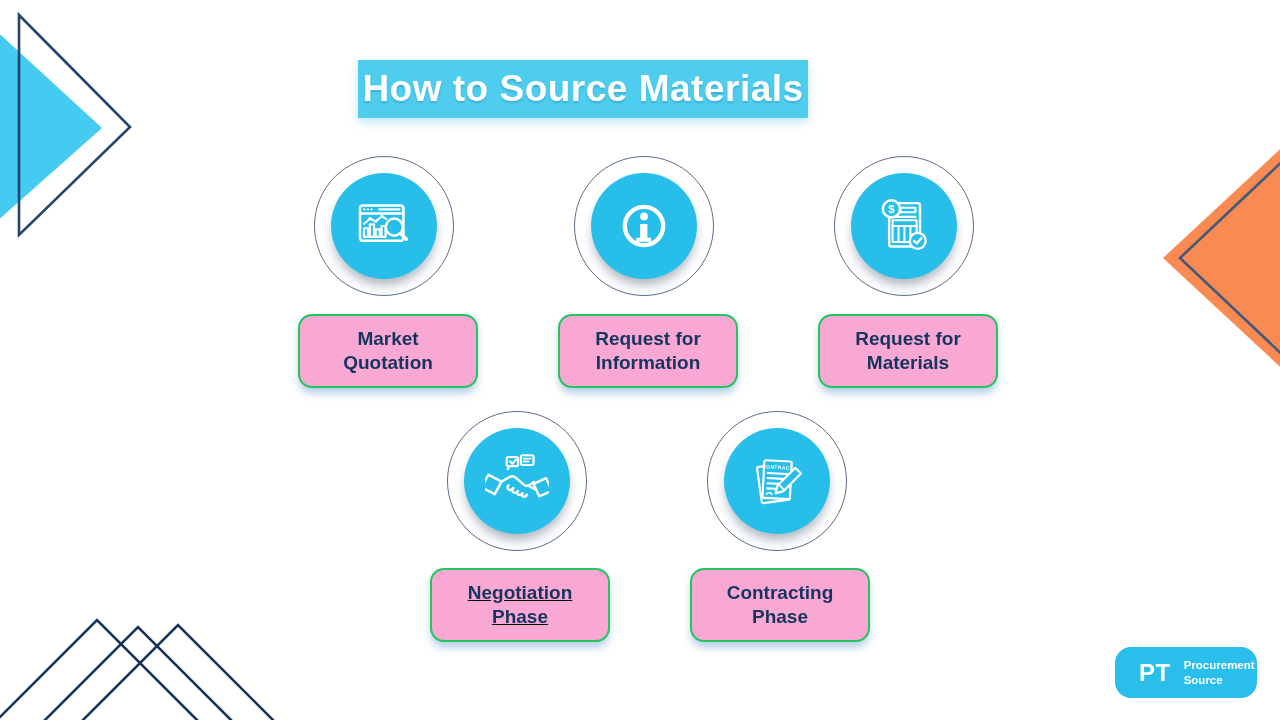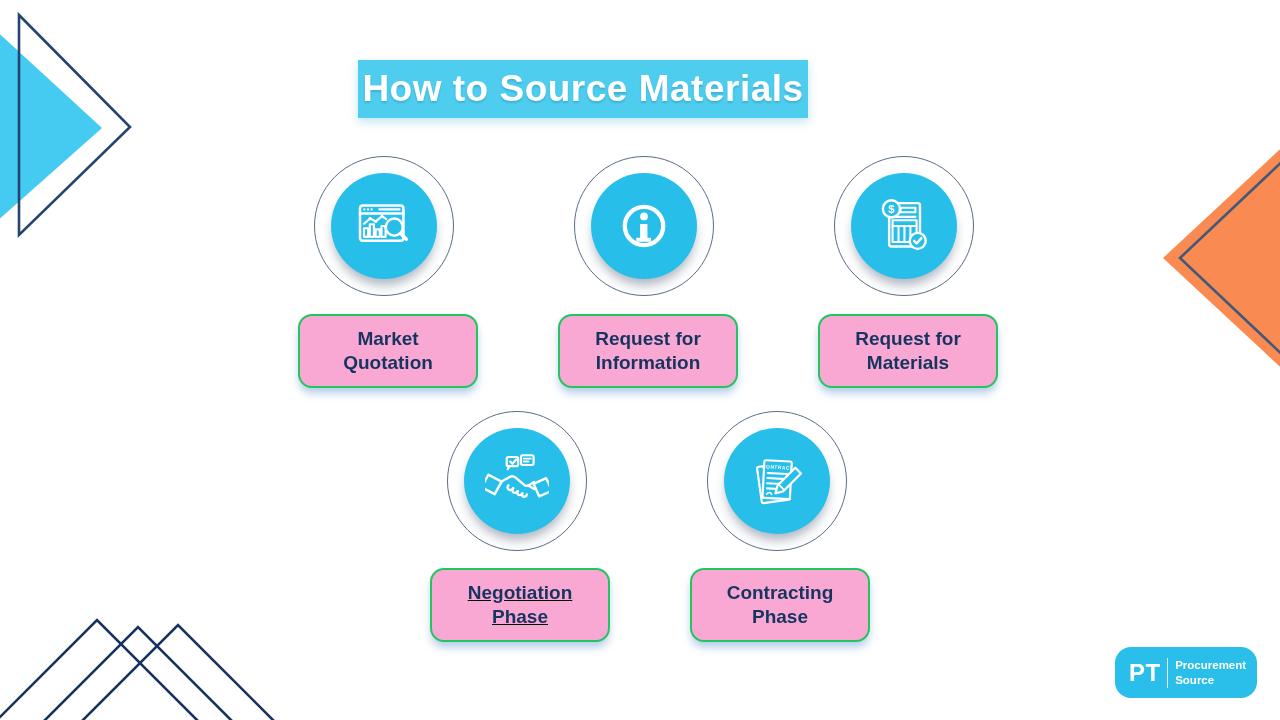--- a/index.html
+++ b/index.html
@@ -37,21 +37,21 @@
     display:flex;flex-direction:column;align-items:center;justify-content:center;
     box-shadow:0 6px 8px -1px rgba(125,170,215,.6);
   }
   .label-box .ln{
     color:#15345e;font-size:19px;font-weight:bold;line-height:1.28;text-align:center;
   }
   
   .logo{
     position:absolute;left:1115px;top:647px;width:142px;height:51px;z-index:2;
     background:#29bfea;border-radius:16px;display:flex;align-items:center;
-    padding:0;box-sizing:border-box;
+    padding:10px;box-sizing:border-box;
   }
   .logo .pt{
     color:#ffffff;font-size:24px;font-weight:800;margin-left:14px;letter-spacing:.5px;
   }
   .logo .div{
     width:1.5px;height:30px;background:rgba(255,255,255,.85);margin:0 7px 0 6px;
   }
   .logo .nm{color:#ffffff;font-size:11.5px;line-height:1.3;font-weight:700;}
 </style>
 </head>

